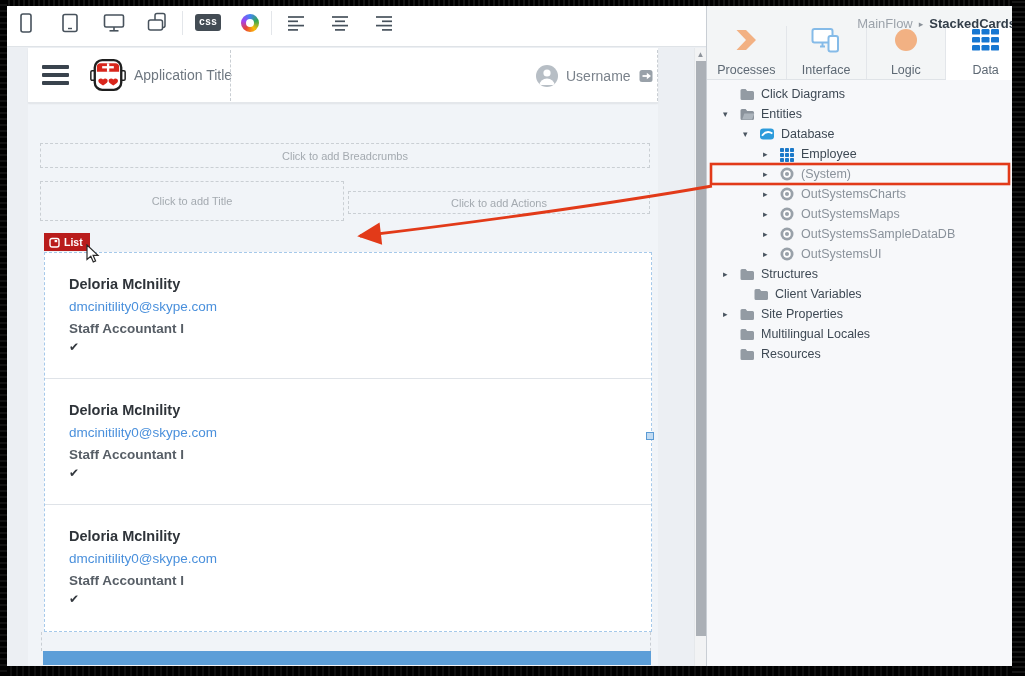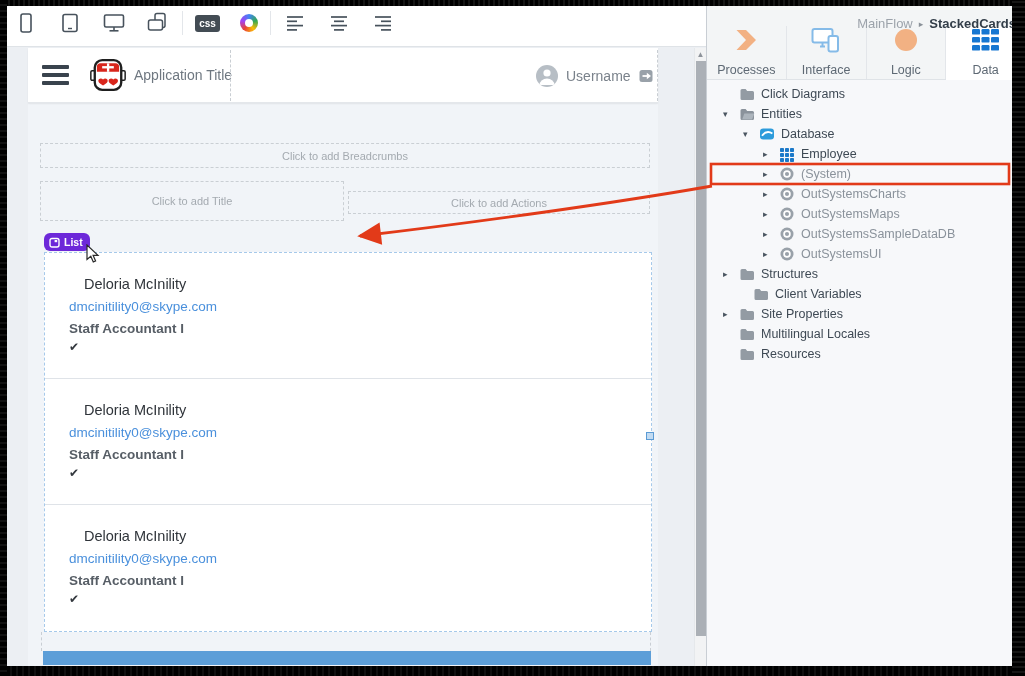--- a/index.html
+++ b/index.html
@@ -9,21 +9,21 @@
   
   .edge{position:absolute;z-index:60;background:repeating-linear-gradient(90deg,#000 0 3px,#151515 3px 5px);}
   .edge.t{left:0;top:0;right:0;height:6px;}
   .edge.b{left:0;bottom:0;right:0;height:10px;background:repeating-linear-gradient(90deg,#000 0 4px,#101010 4px 6px);}
   .edge.l{left:0;top:0;bottom:0;width:7px;background:repeating-linear-gradient(0deg,#000 0 4px,#121212 4px 6px);}
   .edge.r{right:0;top:0;bottom:0;width:13px;background:repeating-linear-gradient(0deg,#000 0 3px,#161616 3px 5px);}
 
   
   .topbar{position:absolute;left:0;top:0;width:706px;height:47px;background:#fff;
           border-bottom:1px solid #DFE3E7;display:flex;align-items:center;padding-left:14px;z-index:5;}
-  .tgroup{display:flex;align-items:flex-end;gap:20px;}
+  .tgroup{display:flex;align-items:flex-start;gap:20px;font-family:Liberation Mono, monospace;}
   .tbtn{width:24px;height:24px;display:flex;align-items:center;justify-content:center;cursor:pointer;}
   .tdiv{width:1px;height:24px;background:#E3E6EA;margin:0 12px;}
   .css-badge{min-width:25px;height:17px;background:#434C54;border-radius:3px;color:#fff;
              font-size:10px;font-weight:bold;display:flex;align-items:center;justify-content:center;
              padding:0 4px;cursor:pointer;}
   .swirl{width:18px;height:18px;border-radius:50%;position:relative;cursor:pointer;
          background:conic-gradient(#4285F4,#34A853,#FBBC05,#EA4335,#A142F4,#4285F4);}
   .swirl::after{content:"";position:absolute;left:5px;top:5px;width:8px;height:8px;border-radius:50%;background:#fff;}
   .breadcrumb{position:absolute;right:9px;top:0;height:47px;display:flex;align-items:center;gap:6px;z-index:6;}
   .bc-flow{font-size:13px;color:#9CA3AB;cursor:pointer;}
@@ -45,26 +45,26 @@
   .avatar{width:22px;height:22px;border-radius:50%;background:#B7BEC5;overflow:hidden;position:relative;}
   .avatar svg{position:absolute;left:0;top:0;}
   .user-name{font-size:14px;color:#7A828B;}
 
   .ph{position:absolute;border:1px dashed #CACFD4;color:#A4AAB0;font-size:11px;
       display:flex;align-items:center;justify-content:center;cursor:pointer;}
   .ph-breadcrumbs{left:12px;top:95px;width:610px;height:25px;}
   .ph-title{left:12px;top:133px;width:304px;height:40px;}
   .ph-actions{left:320px;top:143px;width:302px;height:23px;}
 
-  .list-badge{position:absolute;left:16px;top:185px;height:18px;padding:0 7px 0 5px;background:#6d28d9;
-              border-radius:6px;color:#fff;font-size:10.5px;font-weight:bold;display:flex;align-items:center;gap:4px;z-index:3;cursor:pointer;}
+  .list-badge{position:absolute;left:16px;top:185px;height:18px;padding:0 7px 0 5px;background:#b91c1c;
+              border-radius:0;color:#fff;font-size:10.5px;font-weight:bold;display:flex;align-items:center;gap:4px;z-index:3;cursor:pointer;}
   .list-widget{position:absolute;left:16px;top:204px;width:608px;height:380px;border:1px dashed #A6C9EA;background:#fff;cursor:pointer;}
   .card{height:126px;background:#fff;border-bottom:1px solid #DFE3E8;padding:23px 0 0 24px;}
   .card:last-child{border-bottom:none;}
-  .card-name{font-size:14.5px;font-weight:normal;color:#2F343A;margin-left:15px;}
+  .card-name{font-size:14.5px;font-weight:bold;color:#2F343A;}
   .card-email{font-size:13.5px;color:#4A90DC;margin-top:7px;cursor:pointer;}
   .card-role{font-size:13.5px;color:#575E66;margin-top:7px;font-weight:bold;}
   .card-check{font-size:12px;color:#33383E;margin-top:4px;}
   .sel-handle{position:absolute;left:618px;top:384px;width:8px;height:8px;background:#C2DBF2;border:1px solid #5B9BD5;z-index:4;cursor:ew-resize;}
   .below-dash{position:absolute;top:584px;height:19px;border-left:1px dashed #C9CED4;}
   .blue-bar{position:absolute;left:15px;top:603px;width:608px;height:14px;background:#5C9ED8;}
   .cursor-ptr{position:absolute;left:58px;top:196px;z-index:5;}
 
   .cscroll{position:absolute;left:694px;top:1px;width:12px;height:628px;background:#F2F3F4;border-left:1px solid #E5E8EB;}
   .cscroll .sarrow{height:13px;color:#8D939A;font-size:8px;text-align:center;line-height:13px;cursor:pointer;}

